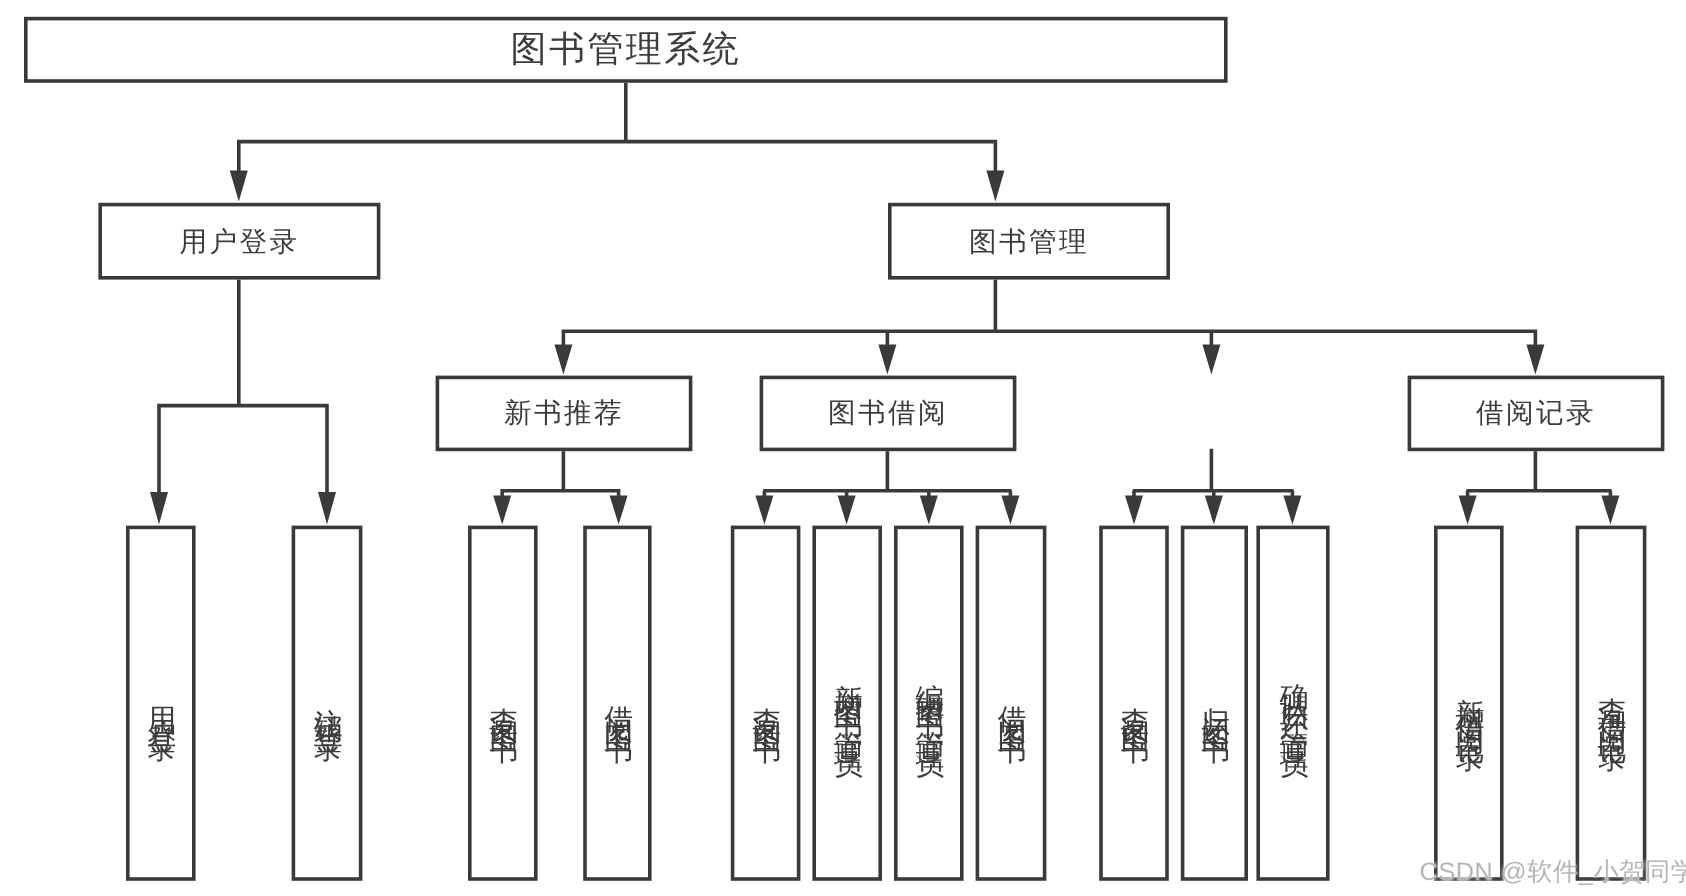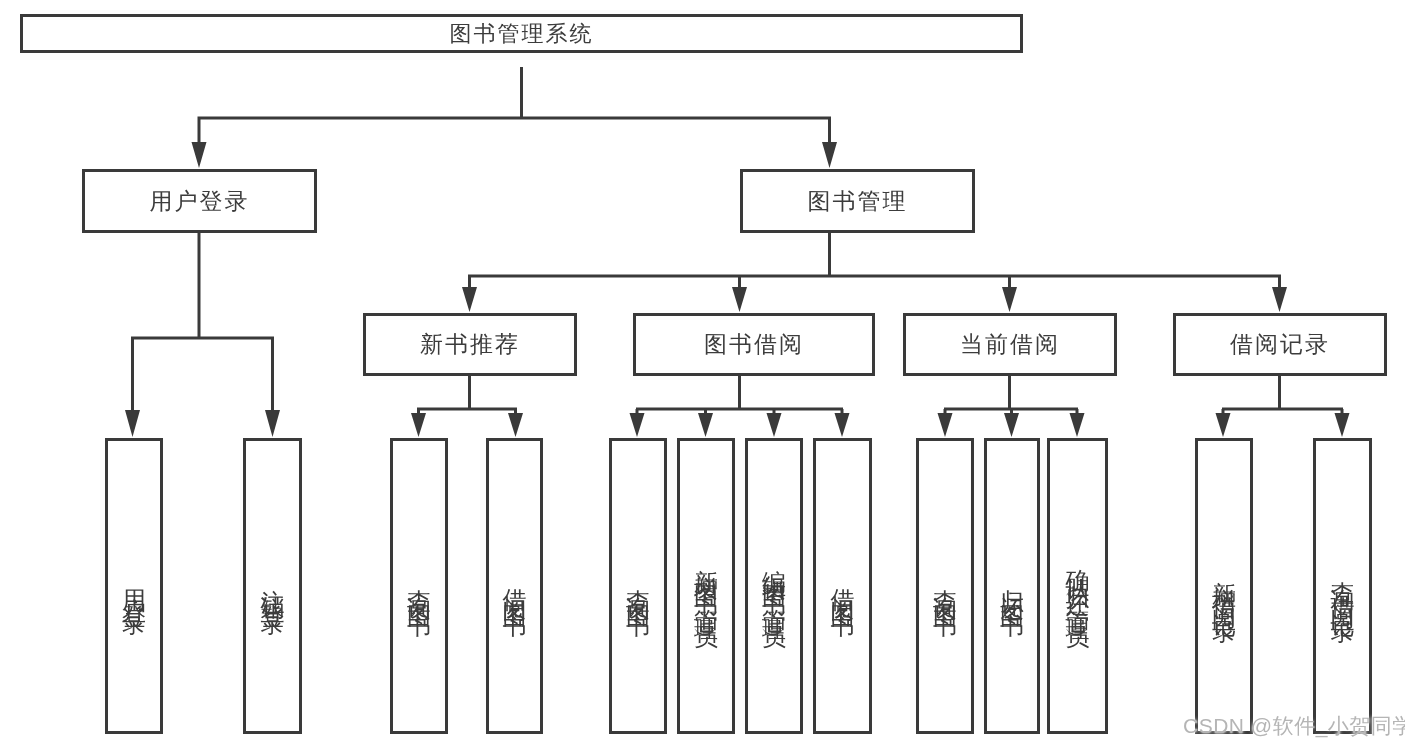--- a/index.html
+++ b/index.html
@@ -104,28 +104,27 @@
       M698 413 H713 L705.5 437 Z
       M766.5 413 H781.5 L774 437 Z
       M834.5 413 H849.5 L842 437 Z
       M937.5 413 H952.5 L945 437 Z
       M1004 413 H1019 L1011.5 437 Z
       M1069.5 413 H1084.5 L1077 437 Z
       M1215.5 413 H1230.5 L1223 437 Z
       M1334.5 413 H1349.5 L1342 437 Z"></path>
   </svg>
 
-  <div class="box" style="left:20px; top:14px; width:1003px; height:39px; font-size:22px;">图书管理系统</div>
+  <div class="box" style="left:20px; top:14px; width:1003px; height:55px; font-size:30px;">图书管理系统</div>
 
   <div class="box" style="left:82px; top:169px; width:235px; height:64px;">用户登录</div>
   <div class="box" style="left:740px; top:169px; width:235px; height:64px;">图书管理</div>
 
   <div class="box" style="left:363px; top:313px; width:214px; height:63px;">新书推荐</div>
-  <div class="box" style="left:633px; top:313px; width:242px; height:63px;">图书借阅</div>
-  <div class="box" style="left:903px; top:313px; width:214px; height:63px;">当前借阅</div>
+  <div class="box" style="left:633px; top:313px; width:214px; height:63px;">图书借阅</div>
   <div class="box" style="left:1173px; top:313px; width:214px; height:63px;">借阅记录</div>
 
   <div class="box v" style="left:105px; top:438px; width:58px; height:296px;">用户登录</div>
   <div class="box v" style="left:243px; top:438px; width:59px; height:296px;">注销登录</div>
 
   <div class="box v" style="left:390px; top:438px; width:58px; height:296px;">查询图书</div>
   <div class="box v" style="left:486px; top:438px; width:57px; height:296px;">借阅图书</div>
 
   <div class="box v" style="left:609px; top:438px; width:58px; height:296px;">查询图书</div>
   <div class="box v" style="left:677px; top:438px; width:58px; height:296px;">新增图书（管理员）</div>

